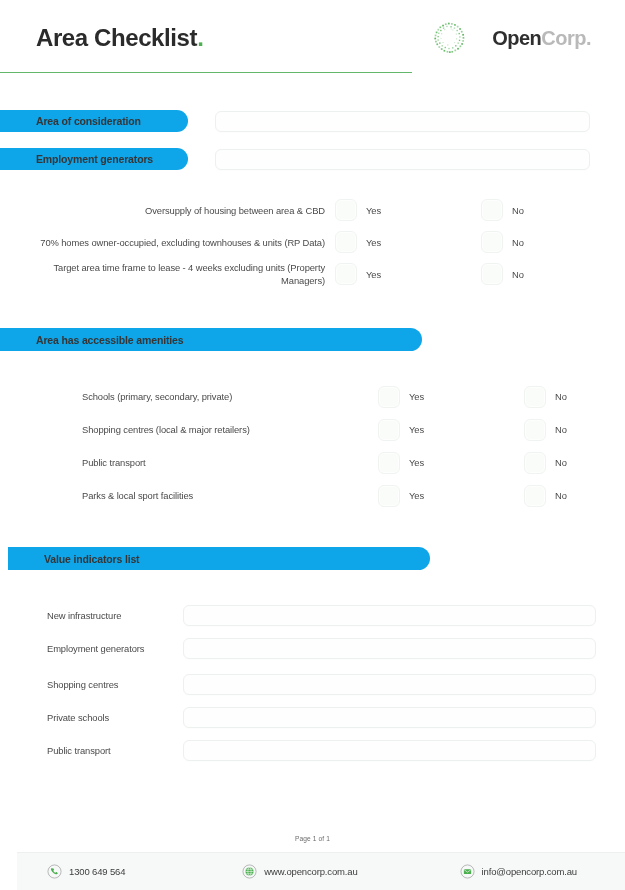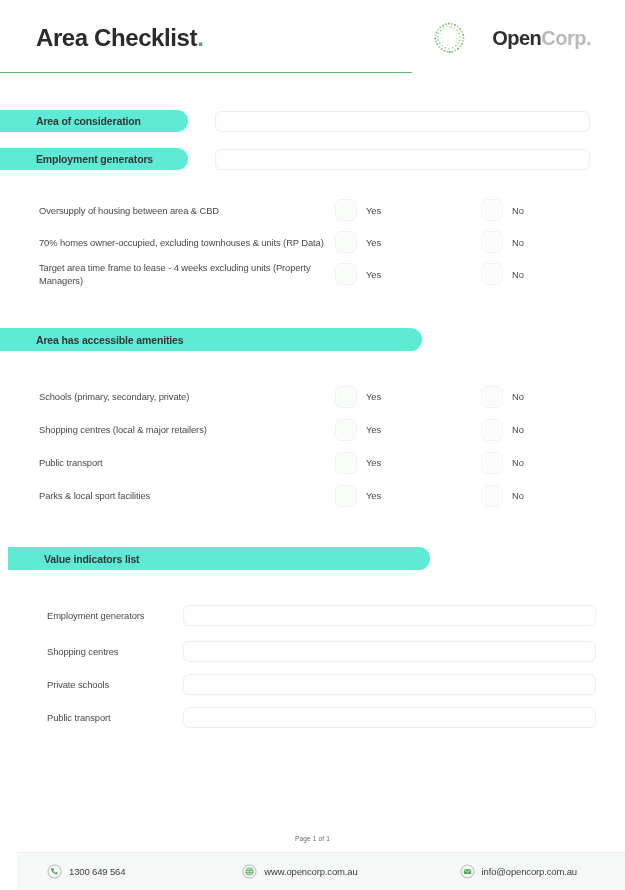--- a/index.html
+++ b/index.html
@@ -63,21 +63,21 @@
   }
 
   
   .body { position: relative; padding-top: 34px; }
 
   
   .pill {
     display: flex;
     align-items: center;
     height: 22px;
-    background: #5eead4;
+    background: #0ea5e9;
     border-radius: 0 11px 11px 0;
     padding-left: 36px;
     font-size: 10.5px;
     font-weight: bold;
     color: #353535;
     letter-spacing: -0.15px;
   }
   .pill.w-label { width: 188px; }
   .pill.w-section { width: 422px; height: 23px; border-radius: 0 12px 12px 0; }
 
@@ -273,21 +273,21 @@
       <div class="field"></div>
     </div>
 
     <div class="kv-row">
       <div class="pill w-label">
         <span>Employment generators</span>
       </div>
       <div class="field"></div>
     </div>
 
-    <div class="q-block" style="margin-top:24px;">
+    <div class="q-block" style="margin-top:24px;text-align:right;">
       <div class="q-row">
         <div class="q-text">Oversupply of housing between area &amp; CBD</div>
         <div class="opt yes">
           <span class="checkbox"></span>
           <span class="opt-label">Yes</span>
         </div>
         <div class="opt no">
           <span class="checkbox"></span>
           <span class="opt-label">No</span>
         </div>
@@ -316,21 +316,21 @@
           <span class="opt-label">No</span>
         </div>
       </div>
     </div>
 
     <div style="margin-top:38px;">
       <div class="pill w-section">
         <span>Area has accessible amenities</span>
       </div>
 
-      <div style="margin-top:29px;">
+      <div style="margin-top:29px;padding-left:43px;">
         <div class="q-row loose">
           <div class="q-text">Schools (primary, secondary, private)</div>
           <div class="opt yes">
             <span class="checkbox"></span>
             <span class="opt-label">Yes</span>
           </div>
           <div class="opt no">
             <span class="checkbox"></span>
             <span class="opt-label">No</span>
           </div>
@@ -370,20 +370,24 @@
         </div>
       </div>
     </div>
 
     <div style="margin-top:35px;margin-left:8px;">
       <div class="pill w-section">
         <span>Value indicators list</span>
       </div>
 
       <div style="margin-top:29px;">
+        <div class="vi-row">
+          <div class="vi-label">New infrastructure</div>
+          <div class="field"></div>
+        </div>
         <div class="vi-row">
           <div class="vi-label">Employment generators</div>
           <div class="field"></div>
         </div>
         <div class="vi-row" style="margin-top:3px;">
           <div class="vi-label">Shopping centres</div>
           <div class="field"></div>
         </div>
         <div class="vi-row">
           <div class="vi-label">Private schools</div>

